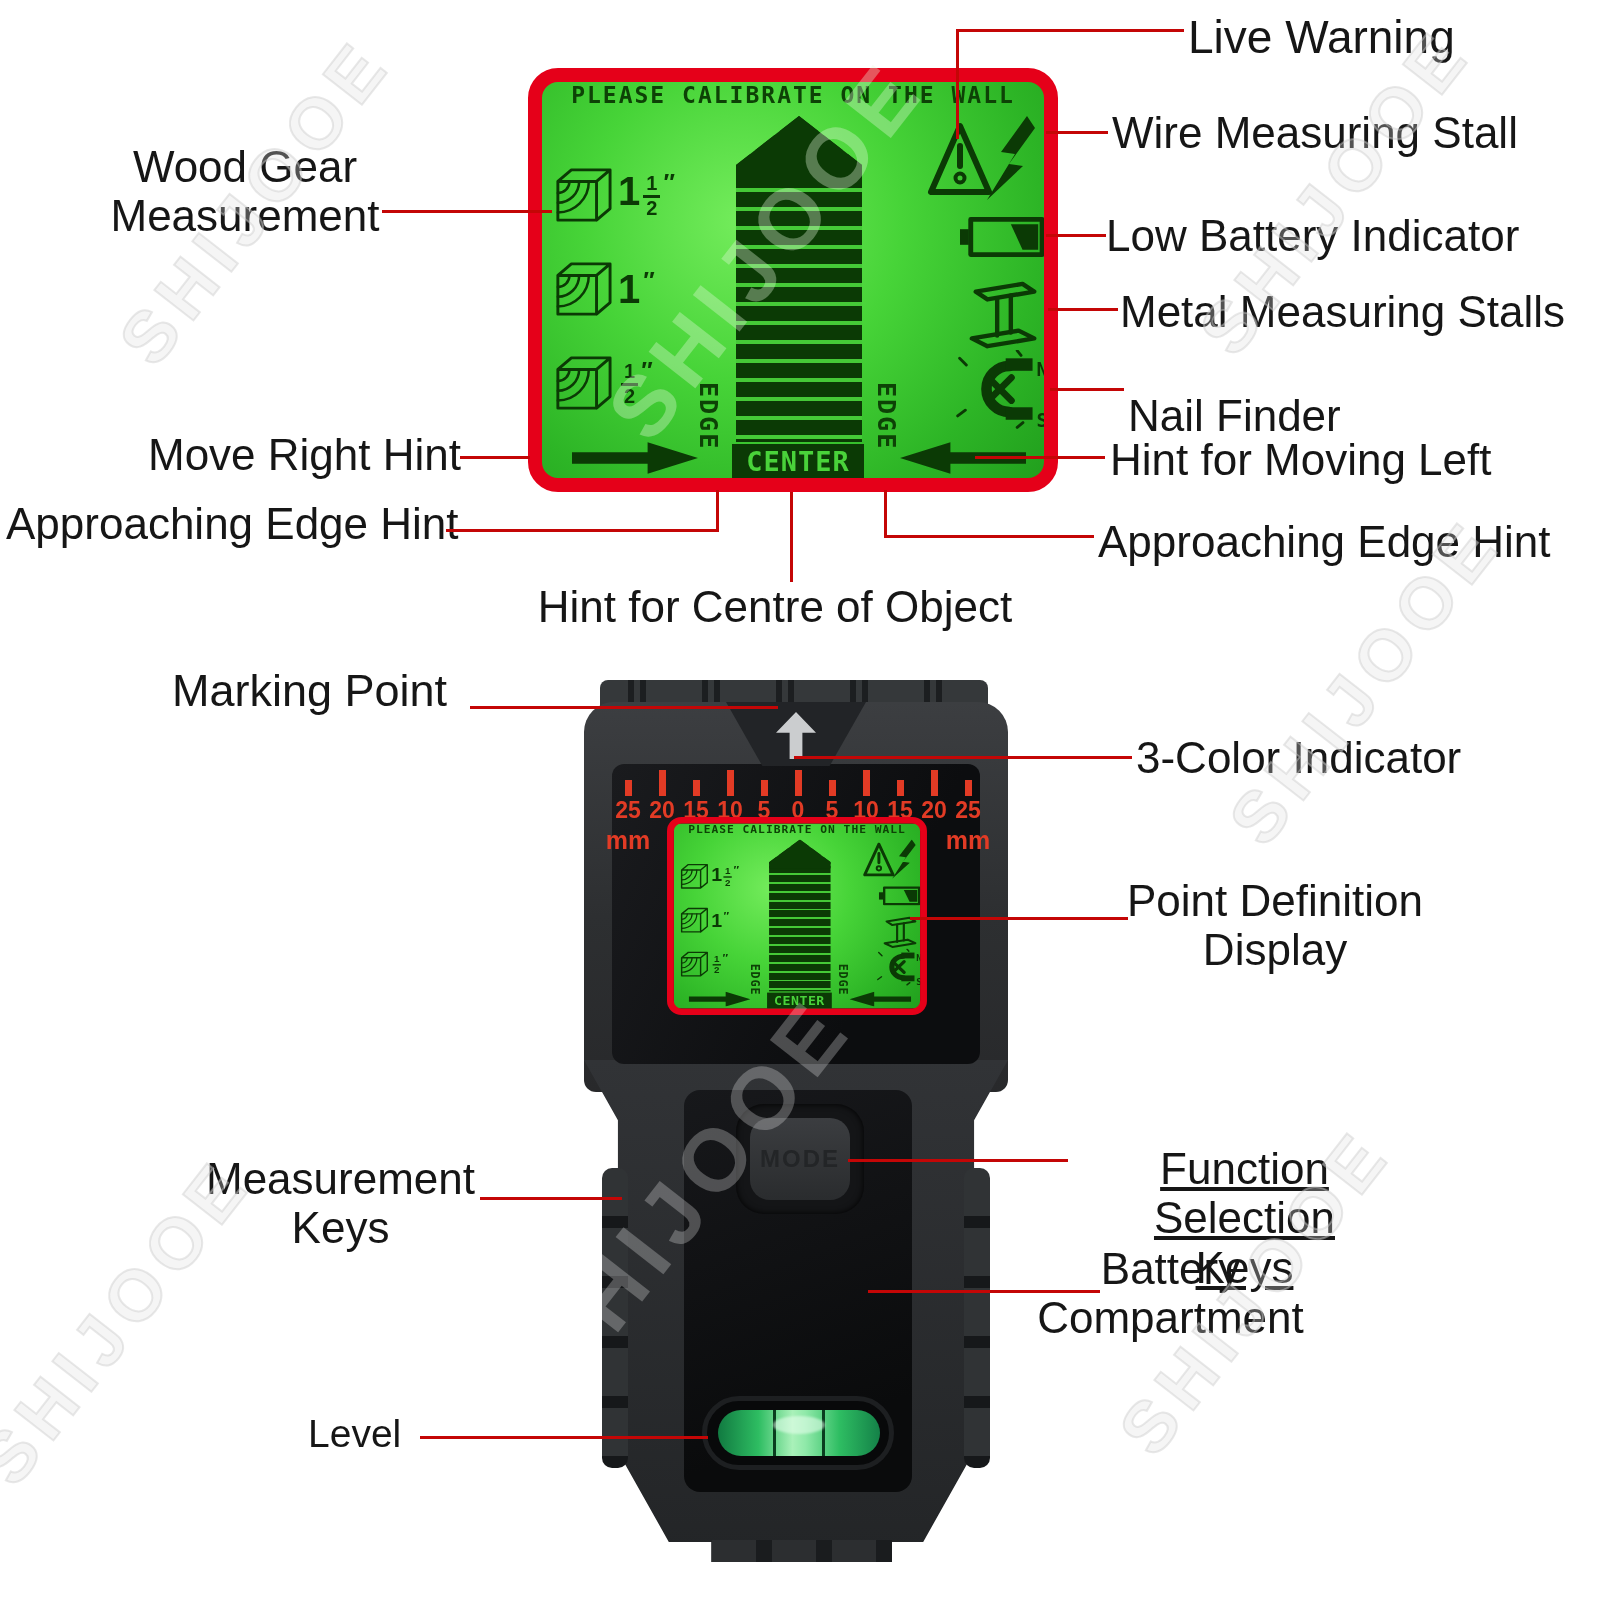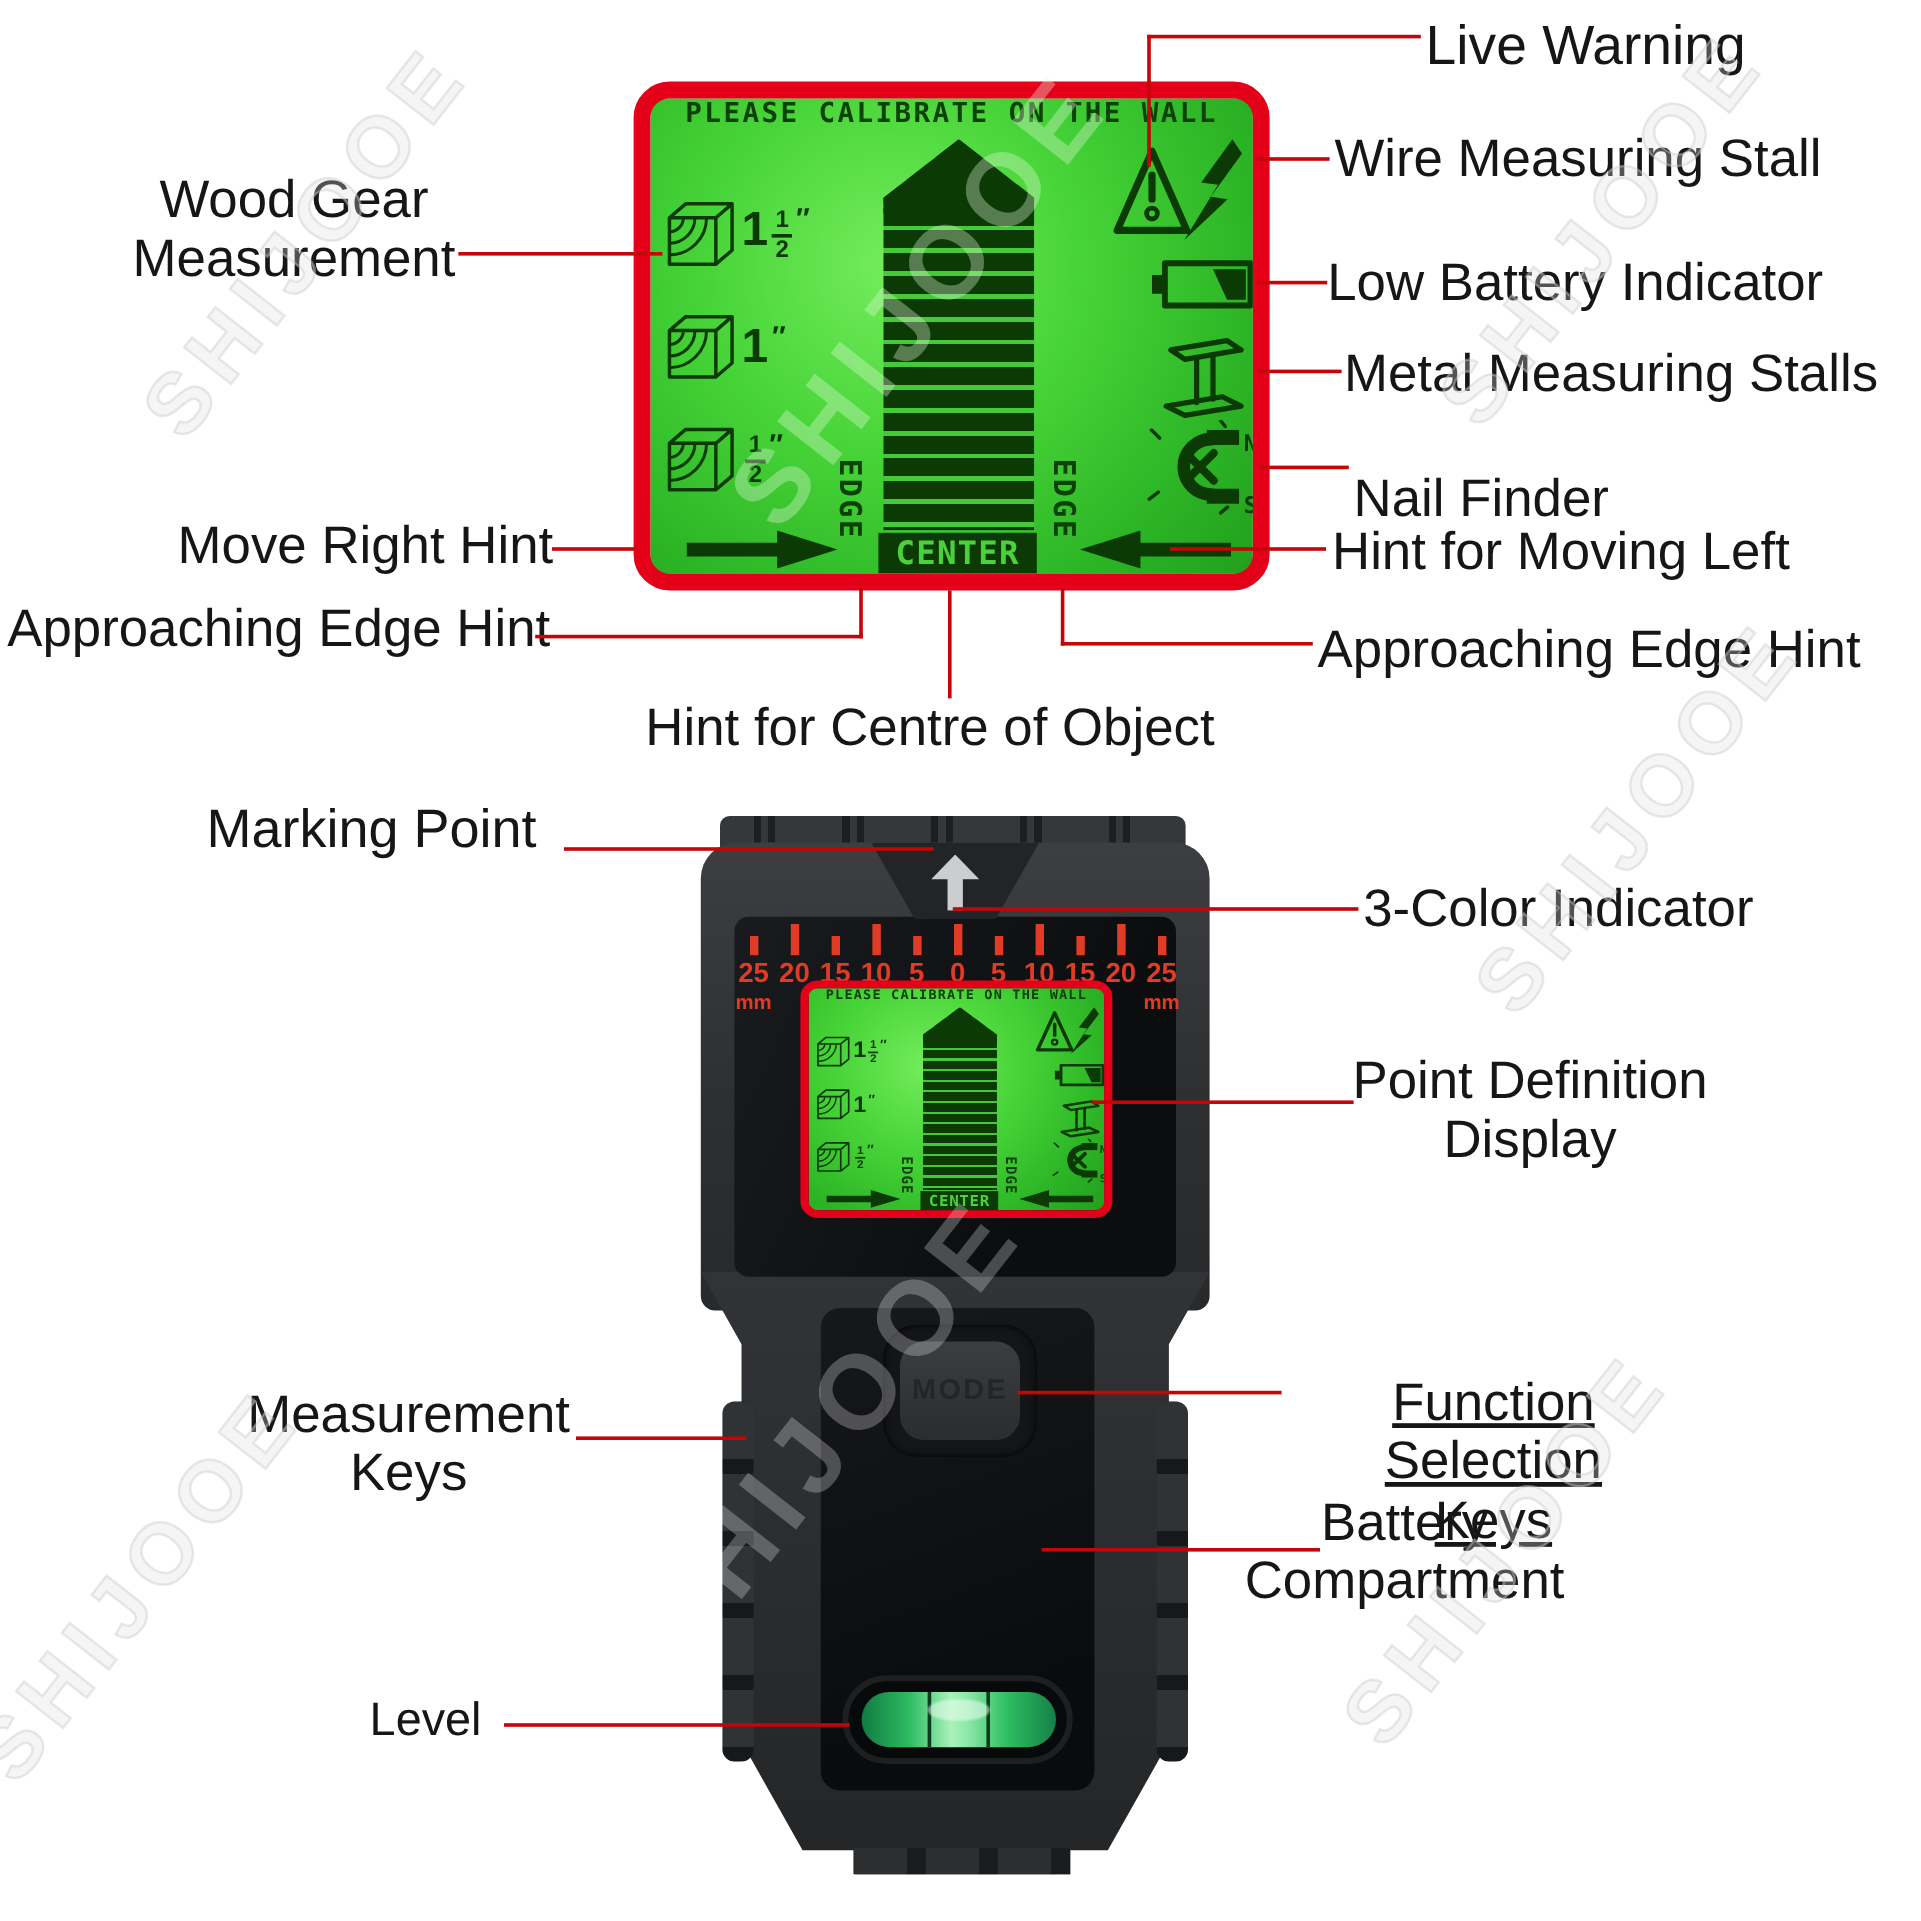--- a/index.html
+++ b/index.html
@@ -54,21 +54,21 @@
   #head{left:584px;top:702px;width:424px;height:390px;border-radius:30px 30px 12px 12px;
      background:linear-gradient(180deg,#3c3e41 0%,#2d2f31 55%,#28292b 100%);}
   #face{left:612px;top:764px;width:368px;height:300px;border-radius:12px;
      background:linear-gradient(115deg,#1a1b1e 0%,#0c0d0f 70%);}
   #notch{left:726px;top:702px;width:140px;height:64px;background:#222427;
      clip-path:polygon(0 0,100% 0,74% 100%,26% 100%);}
   #ind-arrow{left:776px;top:712px;width:40px;height:47px;background:#cbcdcf;
      clip-path:polygon(50% 0,100% 44%,66% 44%,66% 100%,34% 100%,34% 44%,0 44%);}
   .tick{position:absolute;width:7px;background:#e23b25;}
   .rnum{position:absolute;width:40px;text-align:center;color:#e23b25;font-weight:bold;font-size:23px;}
-  .rmm{position:absolute;width:56px;text-align:center;color:#e23b25;font-weight:bold;font-size:17px;}
+  .rmm{position:absolute;width:56px;text-align:center;color:#e23b25;font-weight:bold;font-size:25px;}
   #lcd-mini-wrap{left:667px;top:817px;width:260px;height:198px;}
   #lcd-mini-wrap .lcd{left:0;top:0;transform:scale(0.4905,0.467);transform-origin:0 0;}
   #body{left:584px;top:1060px;width:424px;height:502px;
      background:linear-gradient(180deg,#313336 0%,#232527 100%);
      clip-path:polygon(0 0,100% 0,92% 12%,92% 78%,80% 96%,70% 96%,70% 100%,30% 100%,30% 96%,20% 96%,8% 78%,8% 12%);}
   #door{left:684px;top:1090px;width:228px;height:402px;border-radius:16px;
      background:linear-gradient(160deg,#17181b 0%,#0a0b0c 80%);}
   .grip{position:absolute;width:26px;height:300px;top:1168px;border-radius:10px;
      background:repeating-linear-gradient(180deg,#303335 0 48px,#16181a 48px 60px);}
   #grip-l{left:602px;} #grip-r{left:964px;}

